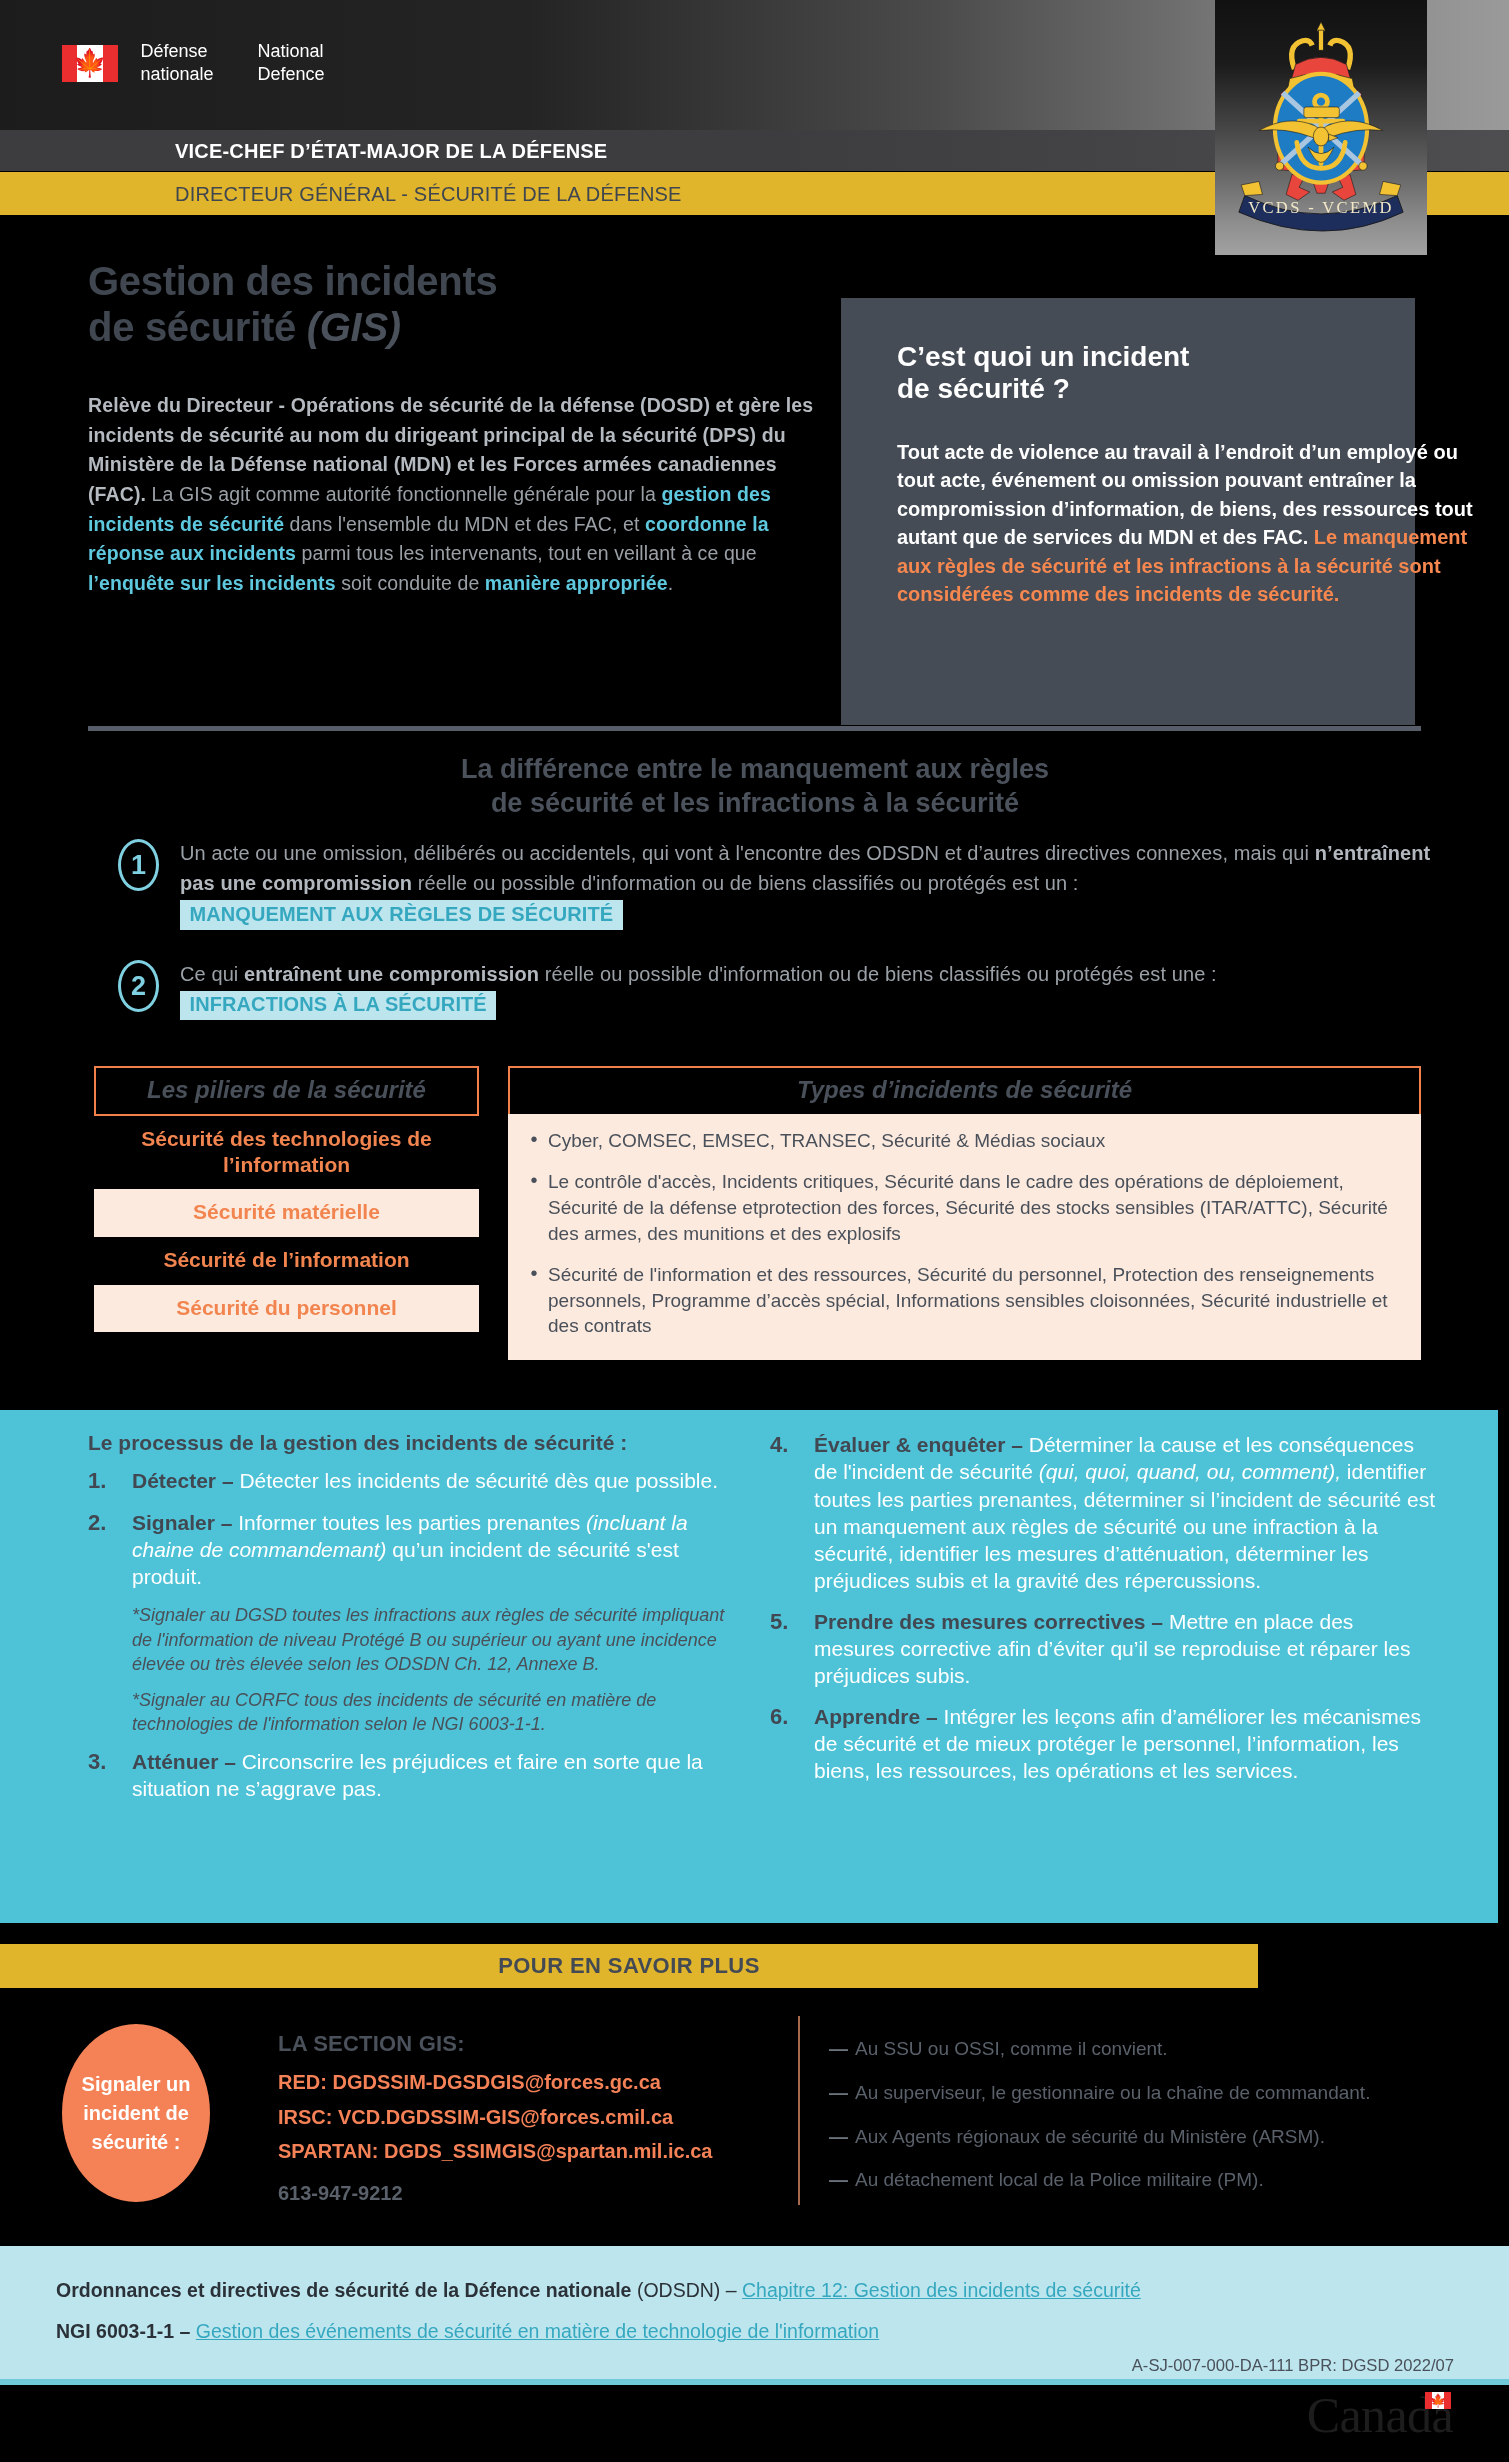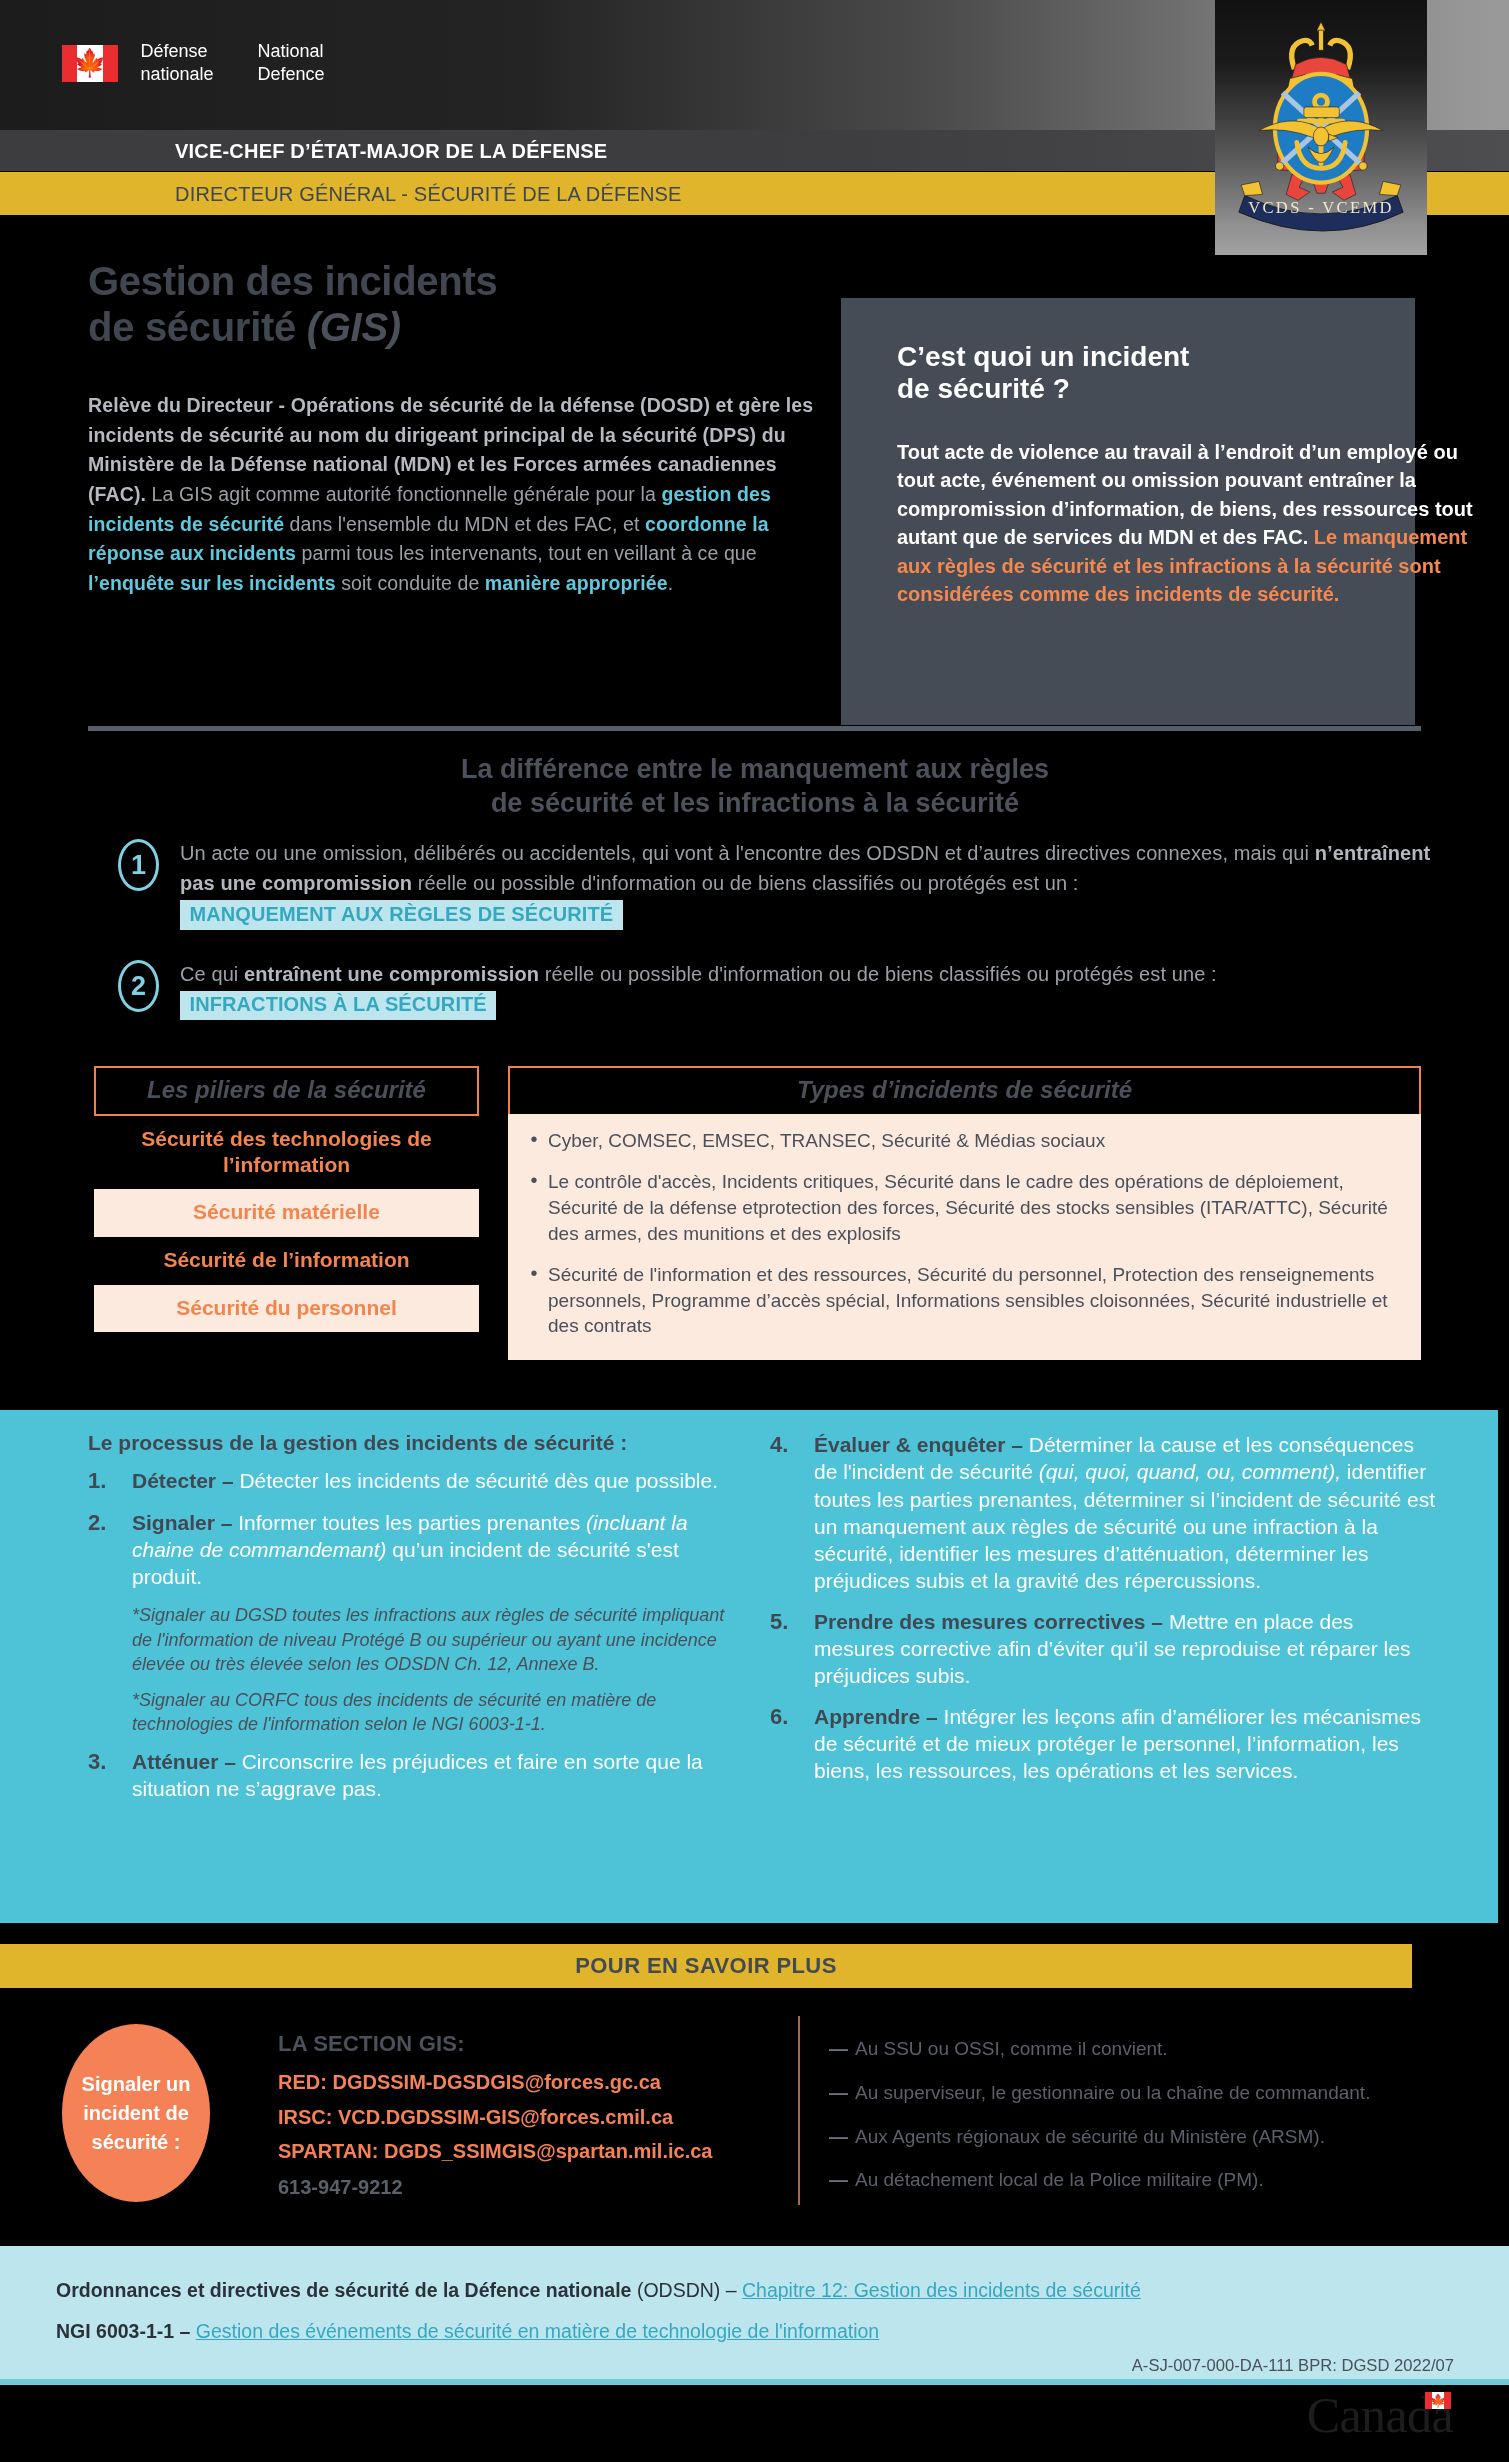--- a/index.html
+++ b/index.html
@@ -149,42 +149,42 @@
   .proc-body b{ color:#414851; font-weight:bold;}
   .proc-body i{ font-style:italic; }
   .proc-note{
     color:#4a5058; font-size:18px; font-style:italic; line-height:1.34;
     margin:0 0 12px 44px;
   }
   .proc-col.right .proc-item:first-child{ margin-top:21px; }
 
   
   .savoir-band{
-    position:absolute; left:0; top:1944px; width:1412px; height:44px; background:#e0b52b;
+    position:absolute; left:0; top:1944px; width:1258px; height:44px; background:#e0b52b;
   }
   .savoir-band .lbl{
     position:absolute; left:50%; top:50%; transform:translate(-50%,-50%);
     color:#434a54; font-size:22px; font-weight:bold; letter-spacing:0.4px;
   }
   .contact{
     position:absolute; left:0; top:1988px; width:1510px; height:249px;
   }
   .ellipse{
     position:absolute; left:62px; top:36px; width:148px; height:178px;
     border-radius:50%; background:#f58257;
     display:flex; align-items:center; justify-content:center; text-align:center;
     color:#ffffff; font-size:20px; font-weight:bold; line-height:1.45;
   }
   .contact-col{
     position:absolute; left:278px; top:43px; width:503px;
   }
   .c-head{ color:#4a515b; font-size:22px; font-weight:bold; margin-bottom:13px; letter-spacing:0.2px;}
   .c-line{ color:#f58257; font-size:20px; font-weight:bold; margin-bottom:10.7px; line-height:1.2;}
   .c-line .lbl{ color:#f58257; font-weight:bold;}
-  .c-phone{ color:#5a616b; font-size:20px; font-weight:bold; margin-top:13px;}
+  .c-phone{ color:#5a616b; font-size:20px; font-weight:bold; margin-top:19px;}
   .v-rule{
     position:absolute; left:798px; top:28px; width:1.8px; height:189px; background:#a86a4d;
   }
   .contact-right{ position:absolute; left:829px; top:50px; width:651px; }
   .dash-line{
     color:#5a616b; font-size:19px; margin-bottom:21px; line-height:1.2; white-space:nowrap;
   }
   .dash-line .dash{ color:#6b727c; font-weight:bold; margin-right:7px;}
 
   

